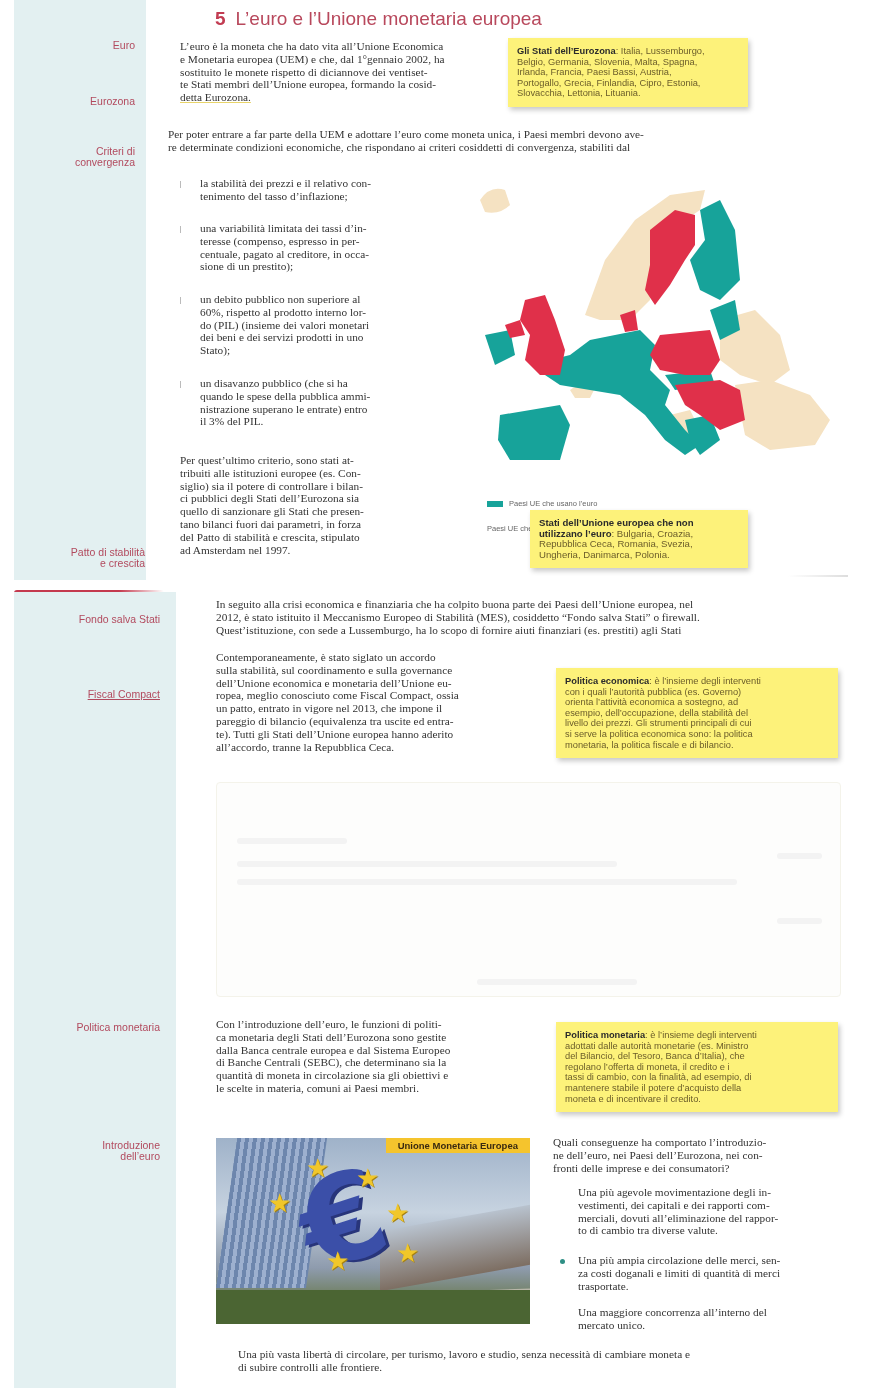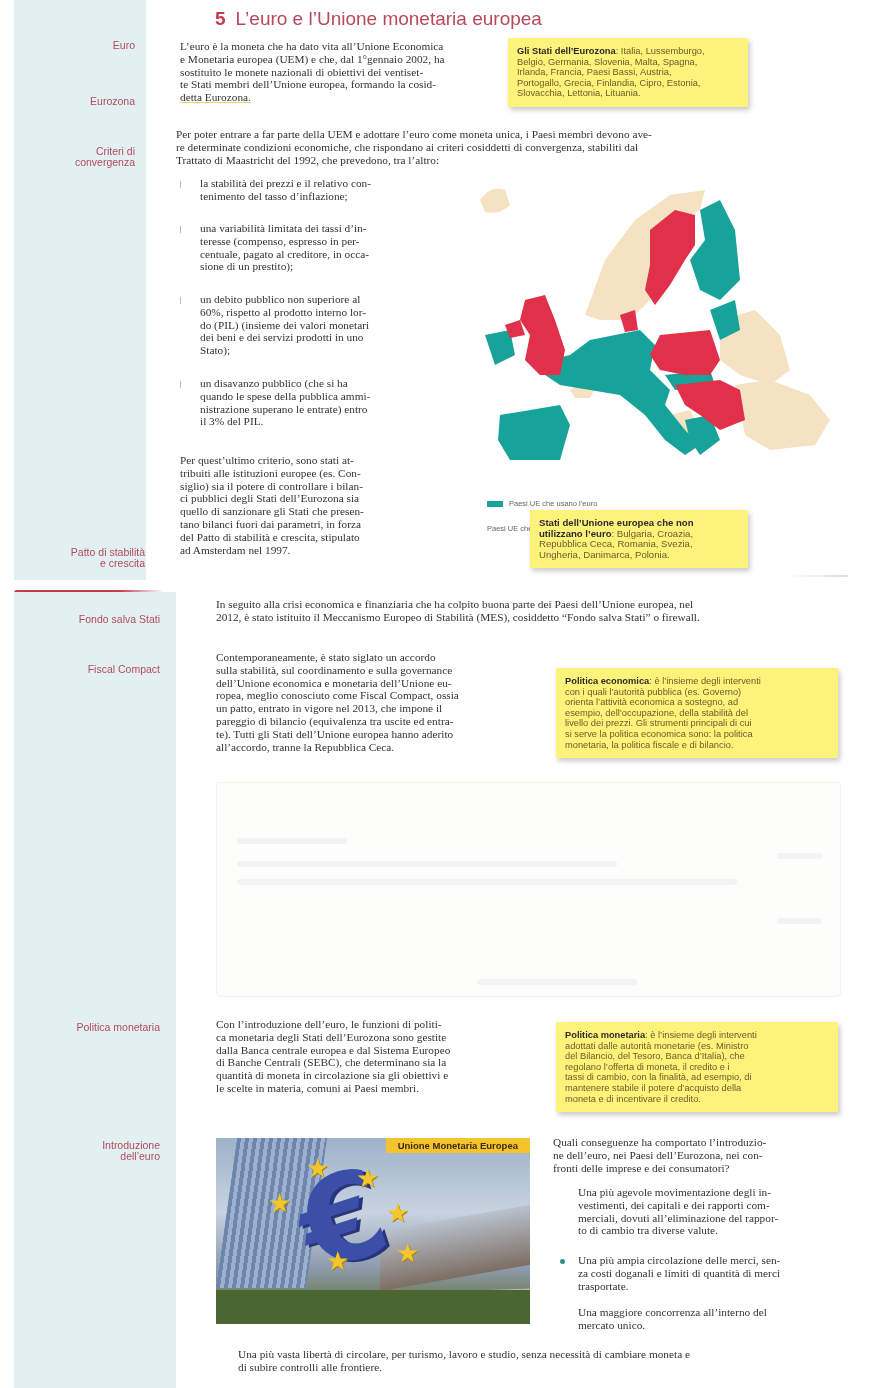--- a/index.html
+++ b/index.html
@@ -47,47 +47,46 @@
 <div class="margin-label" style="left:40px;top:96px;width:95px;">Eurozona</div>
 <div class="margin-label" style="left:40px;top:146px;width:95px;">
   <div>Criteri di</div>
   <div>convergenza</div>
 </div>
 <div class="margin-label" style="left:20px;top:547px;width:125px;">
   <div>Patto di stabilità</div>
   <div>e crescita</div>
 </div>
 <div class="margin-label" style="left:20px;top:614px;width:140px;">Fondo salva Stati</div>
-<div class="margin-label" style="left:20px;top:664px;width:140px;">Fiscal Compact</div>
+<div class="margin-label" style="left:20px;top:689px;width:140px;text-decoration:underline;">Fiscal Compact</div>
 <div class="margin-label" style="left:20px;top:1022px;width:140px;">Politica monetaria</div>
 <div class="margin-label" style="left:20px;top:1140px;width:140px;">
   <div>Introduzione</div>
   <div>dell’euro</div>
 </div>
 
 <div class="para" style="left:180px;top:40px;width:300px;">
   <div>L’euro è la moneta che ha dato vita all’Unione Economica</div>
   <div>e Monetaria europea (UEM) e che, dal 1°gennaio 2002, ha</div>
-  <div>sostituito le monete nazionali di obiettivi dei ventiset-</div>
+  <div>sostituito le monete rispetto di diciannove dei ventiset-</div>
   <div>te Stati membri dell’Unione europea, formando la cosid-</div>
   <div style="text-decoration: underline; text-decoration-color:#e8d46a;">detta Eurozona.</div>
 </div>
 
 <div class="note" style="left:508px;top:38px;width:240px;">
   <b>Gli Stati dell’Eurozona</b><span>: Italia, Lussemburgo,</span><br>
   <span>Belgio, Germania, Slovenia, Malta, Spagna,</span><br>
   <span>Irlanda, Francia, Paesi Bassi, Austria,</span><br>
   <span>Portogallo, Grecia, Finlandia, Cipro, Estonia,</span><br>
   <span>Slovacchia, Lettonia, Lituania.</span>
 </div>
 
-<div class="para" style="left:176px;top:128px;width:575px;">
+<div class="para" style="left:168px;top:128px;width:575px;">
   <div>Per poter entrare a far parte della UEM e adottare l’euro come moneta unica, i Paesi membri devono ave-</div>
   <div>re determinate condizioni economiche, che rispondano ai criteri cosiddetti di convergenza, stabiliti dal</div>
-  <div>Trattato di Maastricht del 1992, che prevedono, tra l’altro:</div>
 </div>
 
 <div class="bullet-mark" style="left:180px;top:181px;"></div>
 <div class="para" style="left:200px;top:177px;width:207px;">
   <div>la stabilità dei prezzi e il relativo con-</div>
   <div>tenimento del tasso d’inflazione;</div>
 </div>
 <div class="bullet-mark" style="left:180px;top:226px;"></div>
 <div class="para" style="left:200px;top:222px;width:207px;">
   <div>una variabilità limitata dei tassi d’in-</div>
@@ -159,20 +158,21 @@
   <div>ci pubblici degli Stati dell’Eurozona sia</div>
   <div>quello di sanzionare gli Stati che presen-</div>
   <div>tano bilanci fuori dai parametri, in forza</div>
   <div>del Patto di stabilità e crescita, stipulato</div>
   <div>ad Amsterdam nel 1997.</div>
 </div>
 
 <div class="para" style="left:216px;top:598px;width:630px;">
   <div>In seguito alla crisi economica e finanziaria che ha colpito buona parte dei Paesi dell’Unione europea, nel</div>
   <div>2012, è stato istituito il Meccanismo Europeo di Stabilità (MES), cosiddetto “Fondo salva Stati” o firewall.</div>
+  <div>Quest’istituzione, con sede a Lussemburgo, ha lo scopo di fornire aiuti finanziari (es. prestiti) agli Stati</div>
 </div>
 
 <div class="para" style="left:216px;top:651px;width:322px;">
   <div>Contemporaneamente, è stato siglato un accordo</div>
   <div>sulla stabilità, sul coordinamento e sulla governance</div>
   <div>dell’Unione economica e monetaria dell’Unione eu-</div>
   <div>ropea, meglio conosciuto come Fiscal Compact, ossia</div>
   <div>un patto, entrato in vigore nel 2013, che impone il</div>
   <div>pareggio di bilancio (equivalenza tra uscite ed entra-</div>
   <div>te). Tutti gli Stati dell’Unione europea hanno aderito</div>

